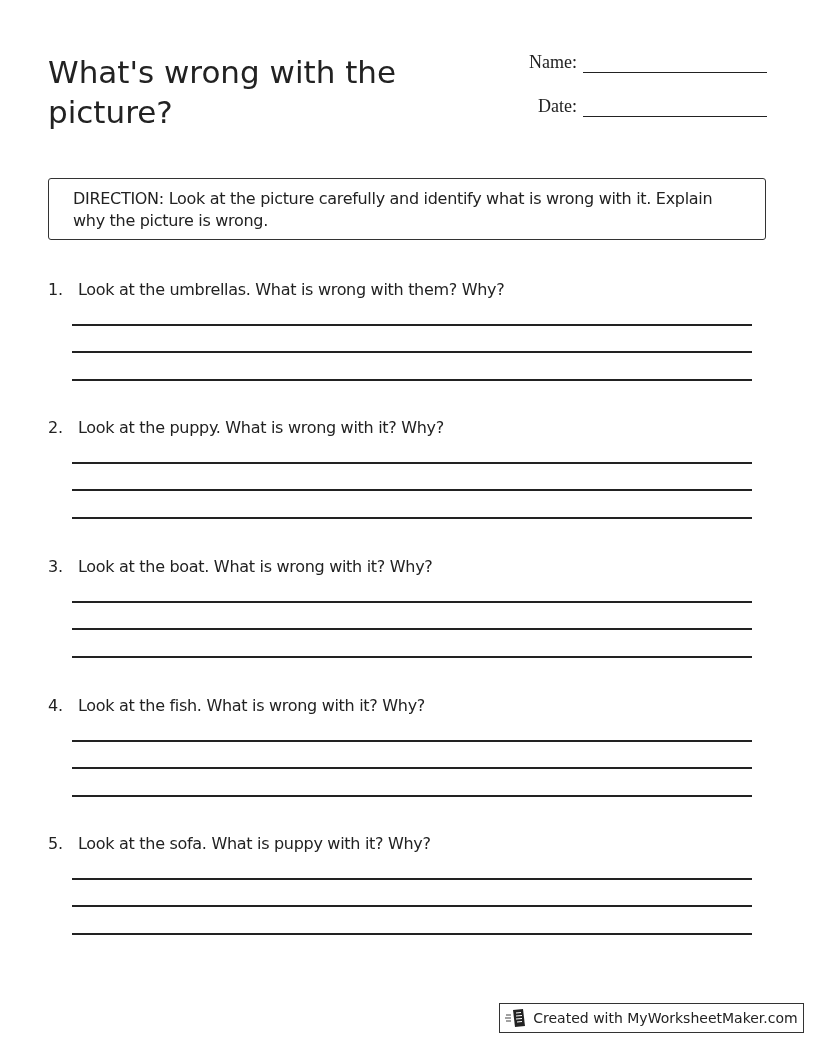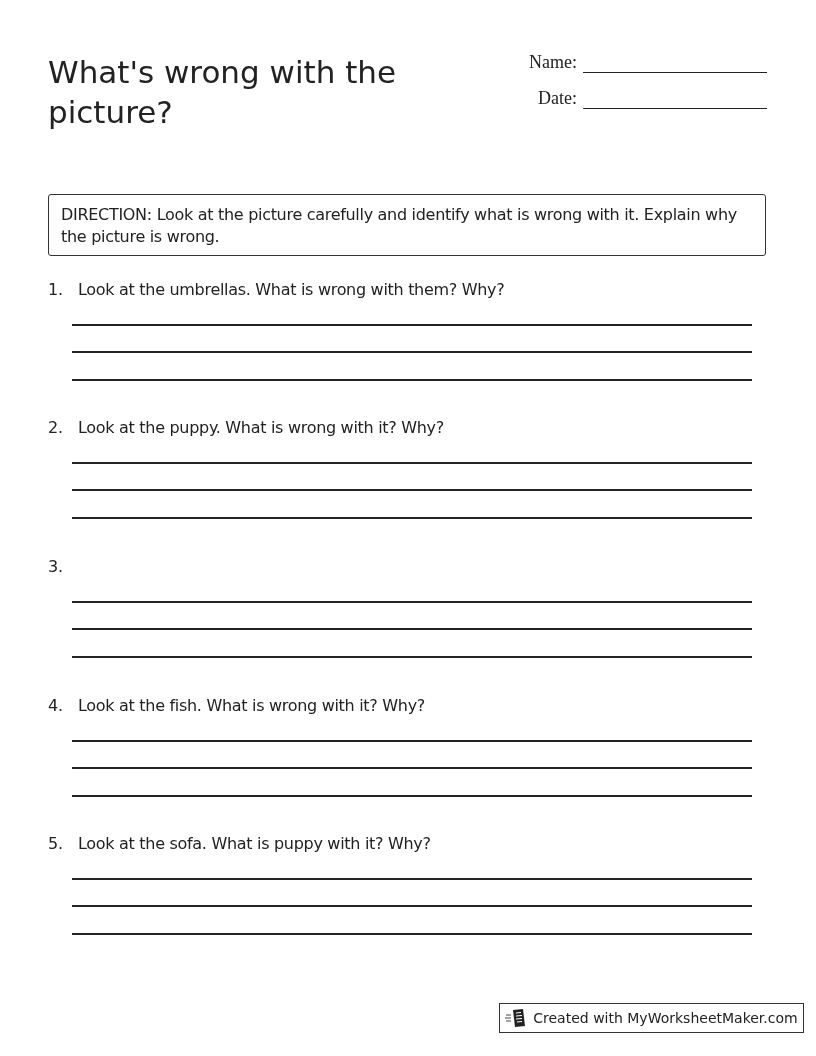--- a/index.html
+++ b/index.html
@@ -2,22 +2,22 @@
 <html><head>
 <meta charset="utf-8">
 <style>
   html, body { margin: 0; padding: 0; background: #ffffff; }
   body { width: 816px; height: 1056px; position: relative; overflow: hidden; color: #222; font-family: "DejaVu Sans", sans-serif; }
   .title { position: absolute; left: 48px; top: 52px; width: 420px; font-size: 31px; line-height: 40px; font-weight: normal; color: #222; margin: 0; }
   .field { position: absolute; display: flex; align-items: flex-end; font-family: "Liberation Serif", serif; font-size: 18px; color: #222; }
   .field .label { width: 77px; text-align: right; padding-right: 6px; }
   .field .line { width: 184px; border-bottom: 1px solid #222; height: 14px; }
   .name-field { left: 500px; top: 52px; }
-  .date-field { left: 500px; top: 88px; }
-  .direction { position: absolute; left: 48px; top: 194px; width: 718px; height: 62px; box-sizing: border-box; border: 1px solid #333; border-radius: 3px; padding: 9px 12px; font-size: 16px; line-height: 22px; letter-spacing: -0.3px; }
+  .date-field { left: 500px; top: 96px; }
+  .direction { position: absolute; left: 48px; top: 178px; width: 718px; height: 62px; box-sizing: border-box; border: 1px solid #333; border-radius: 3px; padding: 9px 24px; font-size: 16px; line-height: 22px; letter-spacing: -0.3px; }
   .question { position: absolute; left: 48px; width: 720px; }
   .q-text { font-size: 16px; line-height: 22px; letter-spacing: -0.3px; display: flex; }
   .q-num { width: 30px; }
   .ans-line { position: absolute; left: 24px; width: 680px; border-top: 2px solid #222; height: 0; }
   .footer { position: absolute; left: 499px; top: 1003px; width: 305px; height: 30px; box-sizing: border-box; border: 1px solid #333; display: flex; align-items: center; justify-content: center; font-size: 14px; color: #222; }
   .footer .logo { width: 22px; height: 22px; margin-right: 6px; }
 </style>
 </head>
 <body>
 
@@ -50,20 +50,21 @@
       <span>Look at the puppy. What is wrong with it? Why?</span>
     </div>
   <div class="ans-line" style="top:45px;"></div>
   <div class="ans-line" style="top:72px;"></div>
   <div class="ans-line" style="top:100px;"></div>
 </div>
 
 <div class="question" style="top:556px;">
   <div class="q-text">
       <span class="q-num">3.</span>
+      <span>Look at the boat. What is wrong with it? Why?</span>
     </div>
   <div class="ans-line" style="top:45px;"></div>
   <div class="ans-line" style="top:72px;"></div>
   <div class="ans-line" style="top:100px;"></div>
 </div>
 
 <div class="question" style="top:695px;">
   <div class="q-text">
       <span class="q-num">4.</span>
       <span>Look at the fish. What is wrong with it? Why?</span>

